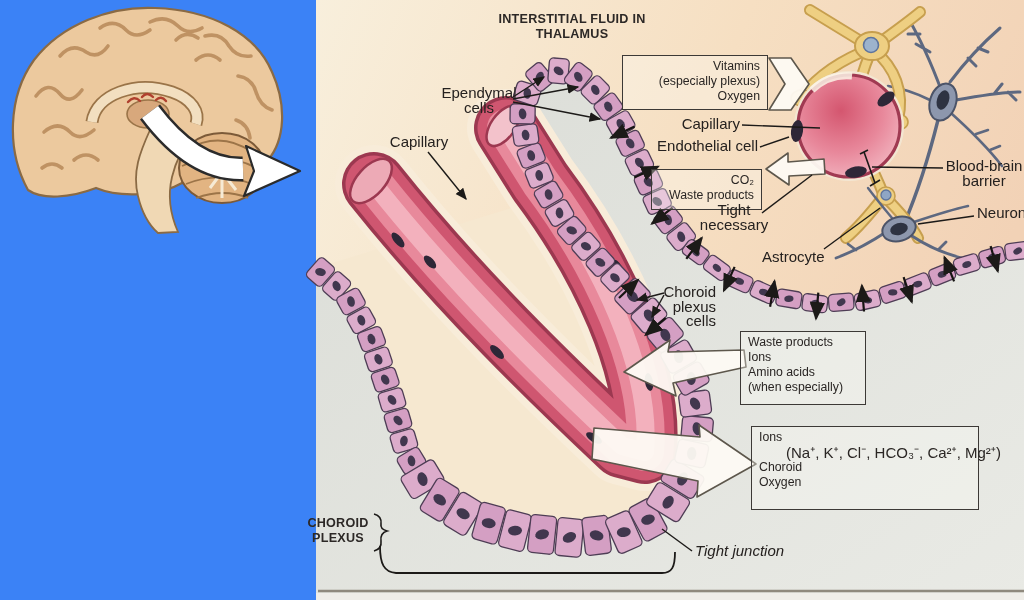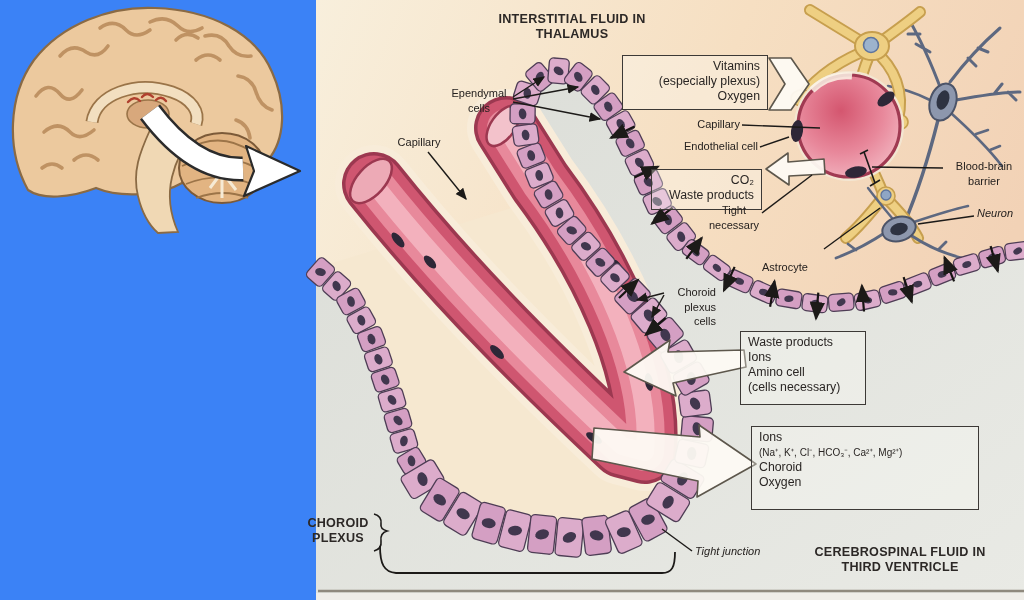--- a/index.html
+++ b/index.html
@@ -1,19 +1,19 @@
 <!DOCTYPE html>
 <html><head>
 <meta charset="utf-8">
 <style>
   html,body{margin:0;padding:0;background:#ffffff;}
   #stage{position:relative;width:1024px;height:600px;overflow:hidden;
          background:#3b82f6;font-family:"Liberation Sans",sans-serif;}
   #art{position:absolute;left:0;top:0;}
-  .label{position:absolute;color:#25211f;font-size:11px;line-height:14.5px;}
+  .label{position:absolute;color:#25211f;font-size:15px;line-height:14.5px;}
   .label .ln{display:block;}
   .center{text-align:center;}
   .right{text-align:right;}
   .caps{font-weight:bold;font-size:12.6px;letter-spacing:.25px;color:#2c2826;}
   .box{position:absolute;border:1.6px solid #3c3936;background:rgba(253,251,247,.34);
        color:#2a2624;font-size:12.3px;line-height:15px;padding:3px 7px;box-sizing:border-box;}
   .box .ln{display:block;white-space:nowrap;}
 </style>
 </head>
 <body>
@@ -515,60 +515,56 @@
 <div class="box right" style="left:651px;top:157px;width:111px;height:41px;margin-top:12px;">
   <span class="ln">CO₂</span>
   <span class="ln">Waste products</span>
 </div>
 
 <div class="label center" style="left:698px;top:203px;width:72px;">
   <span class="ln">Tight</span>
   <span class="ln">necessary</span>
 </div>
 
-<div class="label" style="left:762px;top:260px;width:64px;">
+<div class="label" style="left:762px;top:250px;width:64px;">
   <span class="ln">Astrocyte</span>
 </div>
 
 <div class="label center" style="left:944px;top:159px;width:80px;">
   <span class="ln">Blood-brain</span>
   <span class="ln">barrier</span>
 </div>
 
-<div class="label" style="left:977px;top:206px;width:48px;font-style:italic;">
+<div class="label" style="left:977px;top:206px;width:48px;">
   <span class="ln">Neuron</span>
 </div>
 
 <div class="label right" style="left:648px;top:285px;width:68px;">
   <span class="ln">Choroid</span>
   <span class="ln">plexus</span>
   <span class="ln">cells</span>
 </div>
 
 <div class="box" style="left:740px;top:331px;width:126px;height:74px;">
   <span class="ln">Waste products</span>
   <span class="ln">Ions</span>
-  <span class="ln">Amino cell</span>
-  <span class="ln">(cells necessary)</span>
+  <span class="ln">Amino acids</span>
+  <span class="ln">(when especially)</span>
 </div>
 
 <div class="box" style="left:751px;top:426px;width:228px;height:84px;">
   <span class="ln">Ions</span>
-  <span class="ln" style="font-size:10px;">(Na⁺, K⁺, Cl⁻, HCO₃⁻, Ca²⁺, Mg²⁺)</span>
+  <span class="ln" style="font-size:15px;margin-left:27px;">(Na⁺, K⁺, Cl⁻, HCO₃⁻, Ca²⁺, Mg²⁺)</span>
   <span class="ln">Choroid</span>
   <span class="ln">Oxygen</span>
 </div>
 
 <div class="label caps center" style="left:302px;top:516px;width:72px;">
   <span class="ln">CHOROID</span>
   <span class="ln">PLEXUS</span>
 </div>
 
 <div class="label" style="left:695px;top:544px;width:96px;font-style:italic;">
   <span class="ln">Tight junction</span>
 </div>
 
-<div class="label caps center" style="left:792px;top:545px;width:216px;">
-  <span class="ln">CEREBROSPINAL FLUID IN</span>
-  <span class="ln">THIRD VENTRICLE</span>
-</div>
 
 </div>
 
 </body></html>

